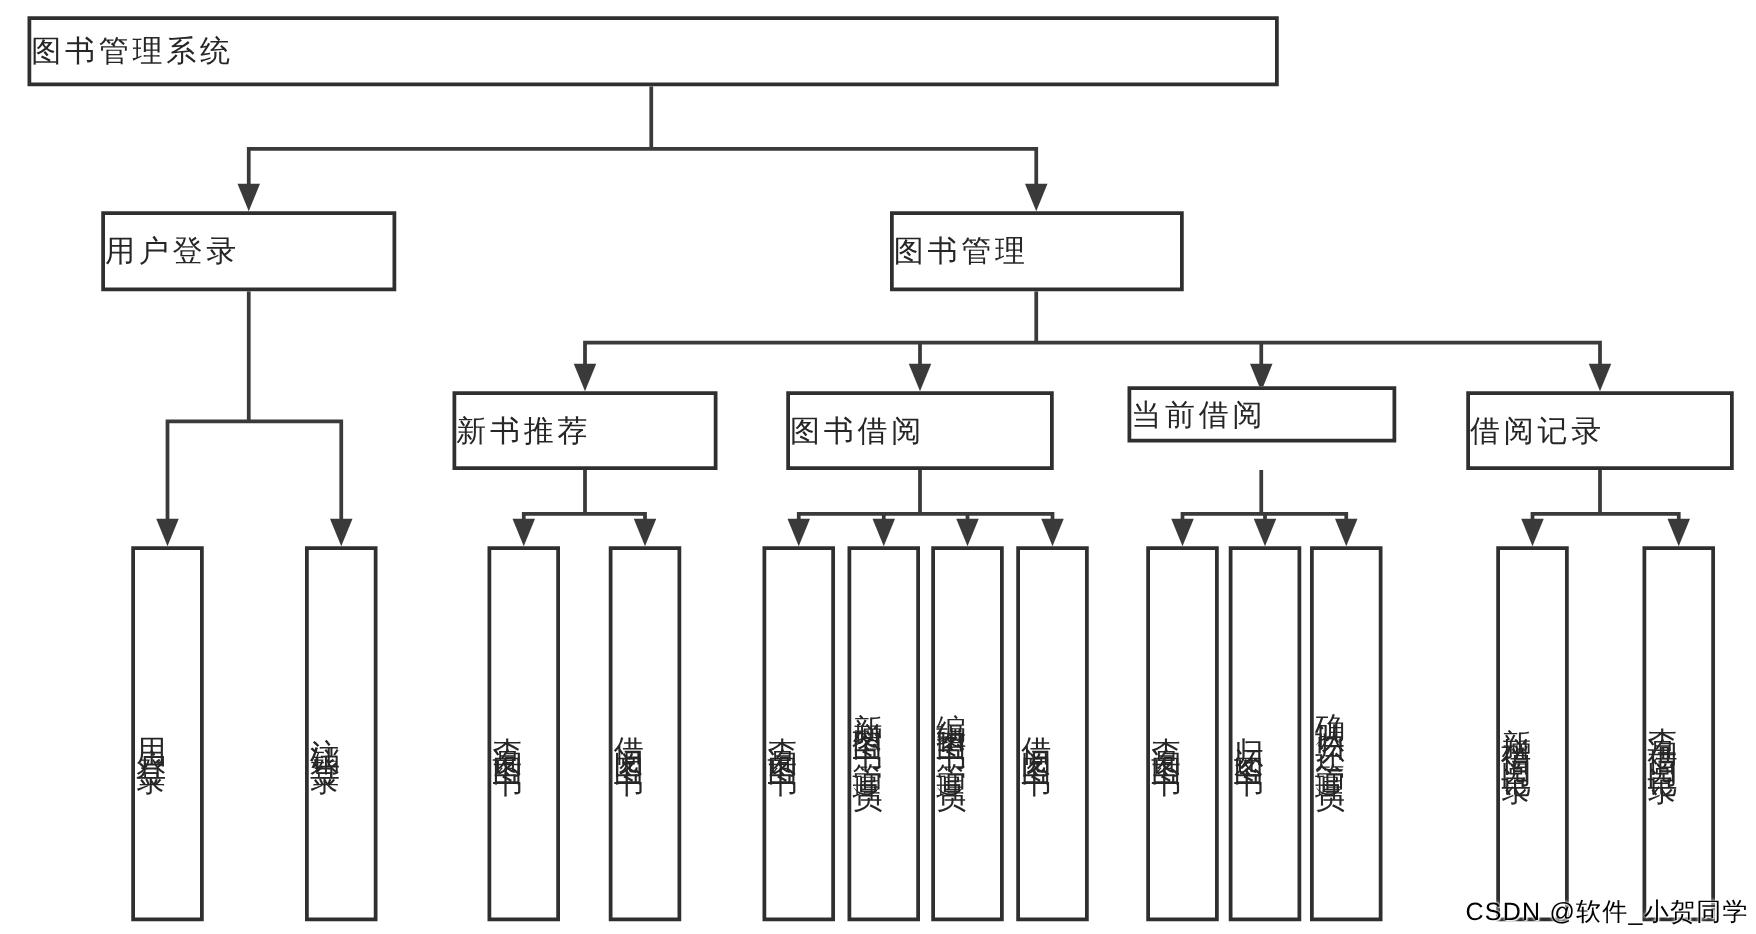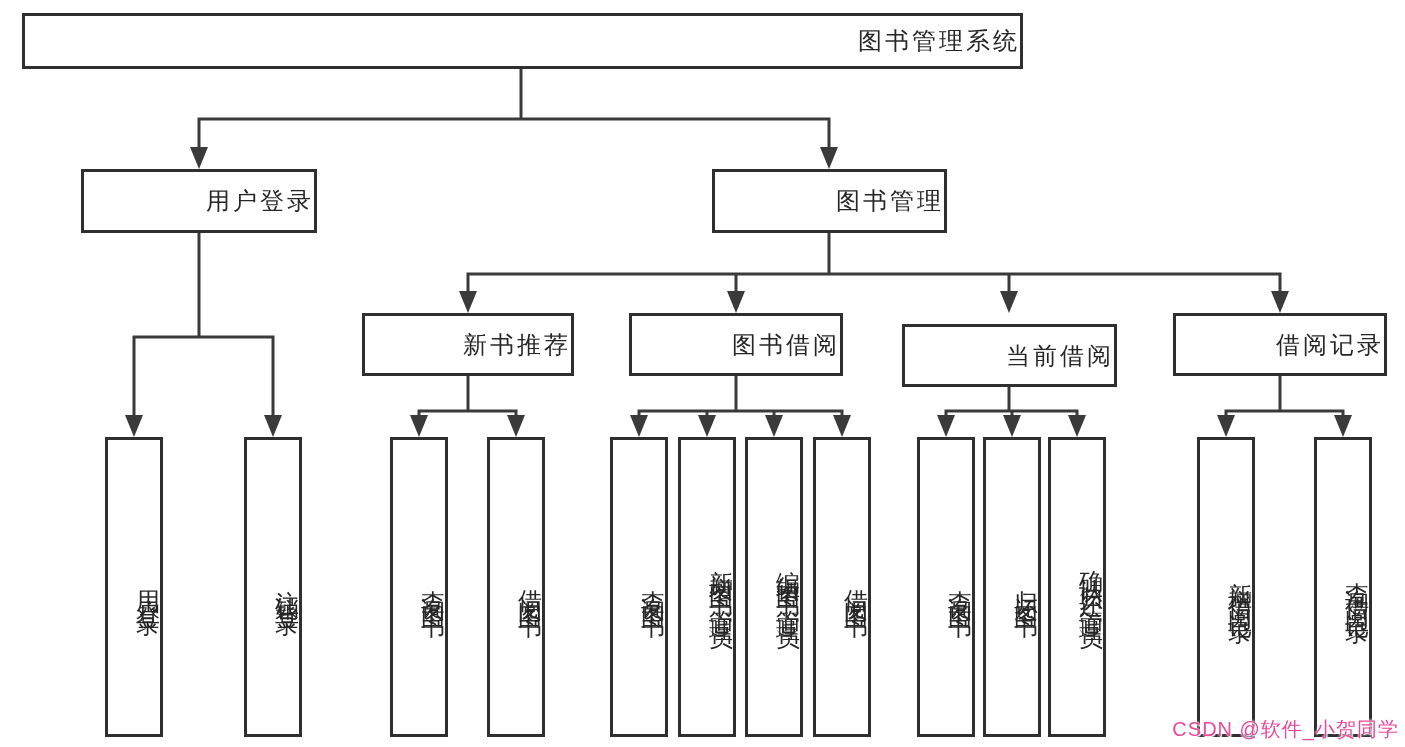--- a/index.html
+++ b/index.html
@@ -1,25 +1,25 @@
 <!DOCTYPE html>
 <html><head>
 <meta charset="utf-8">
 <style>
   html,body{margin:0;padding:0;background:#ffffff;font-family:"Liberation Sans",sans-serif;}
   #canvas{position:relative;width:1405px;height:747px;background:#ffffff;overflow:hidden;}
   #connectors{position:absolute;left:0;top:0;}
   .box{position:absolute;box-sizing:border-box;border:3px solid #2f2f2f;background:#ffffff;
-       display:flex;align-items:center;justify-content:flex-end;color:#262626;}
+       display:flex;align-items:center;justify-content:flex-start;color:#262626;}
   .box.h{font-size:24px;letter-spacing:3px;white-space:nowrap;}
   .leaf{width:58px;top:437px;height:300px;}
   .vtext{writing-mode:vertical-rl;text-orientation:mixed;font-size:24px;letter-spacing:8px;
          line-height:1;color:#262626;max-height:292px;}
   #watermark{position:absolute;right:6px;bottom:4px;font-size:20px;letter-spacing:1px;
-             color:#ec4899;z-index:5;white-space:nowrap;
+             color:#000000;z-index:5;white-space:nowrap;
              text-shadow:0 0 2px #fff,0 0 3px #fff,1px 1px 1px #fff;}
 </style>
 </head>
 <body>
 
 <div id="canvas">
 
   <svg id="connectors" width="1405" height="747" viewBox="0 0 1405 747">
     <g stroke="#3a3a3a" stroke-width="3" fill="none">
       <path d="M521,69 V120 M197.5,119 H830.5 M199,119 V150 M829,119 V150"></path>
@@ -63,21 +63,21 @@
   <div class="box h" style="left:712px;top:169px;width:235px;height:64px;">
     <span>图书管理</span>
   </div>
 
   <div class="box h" style="left:629px;top:313px;width:214px;height:63px;">
     <span>图书借阅</span>
   </div>
   <div class="box h" style="left:362px;top:313px;width:212px;height:63px;">
     <span>新书推荐</span>
   </div>
-  <div class="box h" style="left:902px;top:324px;width:215px;height:63px;">
+  <div class="box h" style="left:902px;top:309px;width:215px;height:45px;">
     <span>当前借阅</span>
   </div>
   <div class="box h" style="left:1173px;top:313px;width:214px;height:63px;">
     <span>借阅记录</span>
   </div>
 
   <div class="box leaf" style="left:105px;">
     <span class="vtext">用户登录</span>
   </div>
   <div class="box leaf" style="left:244px;">

